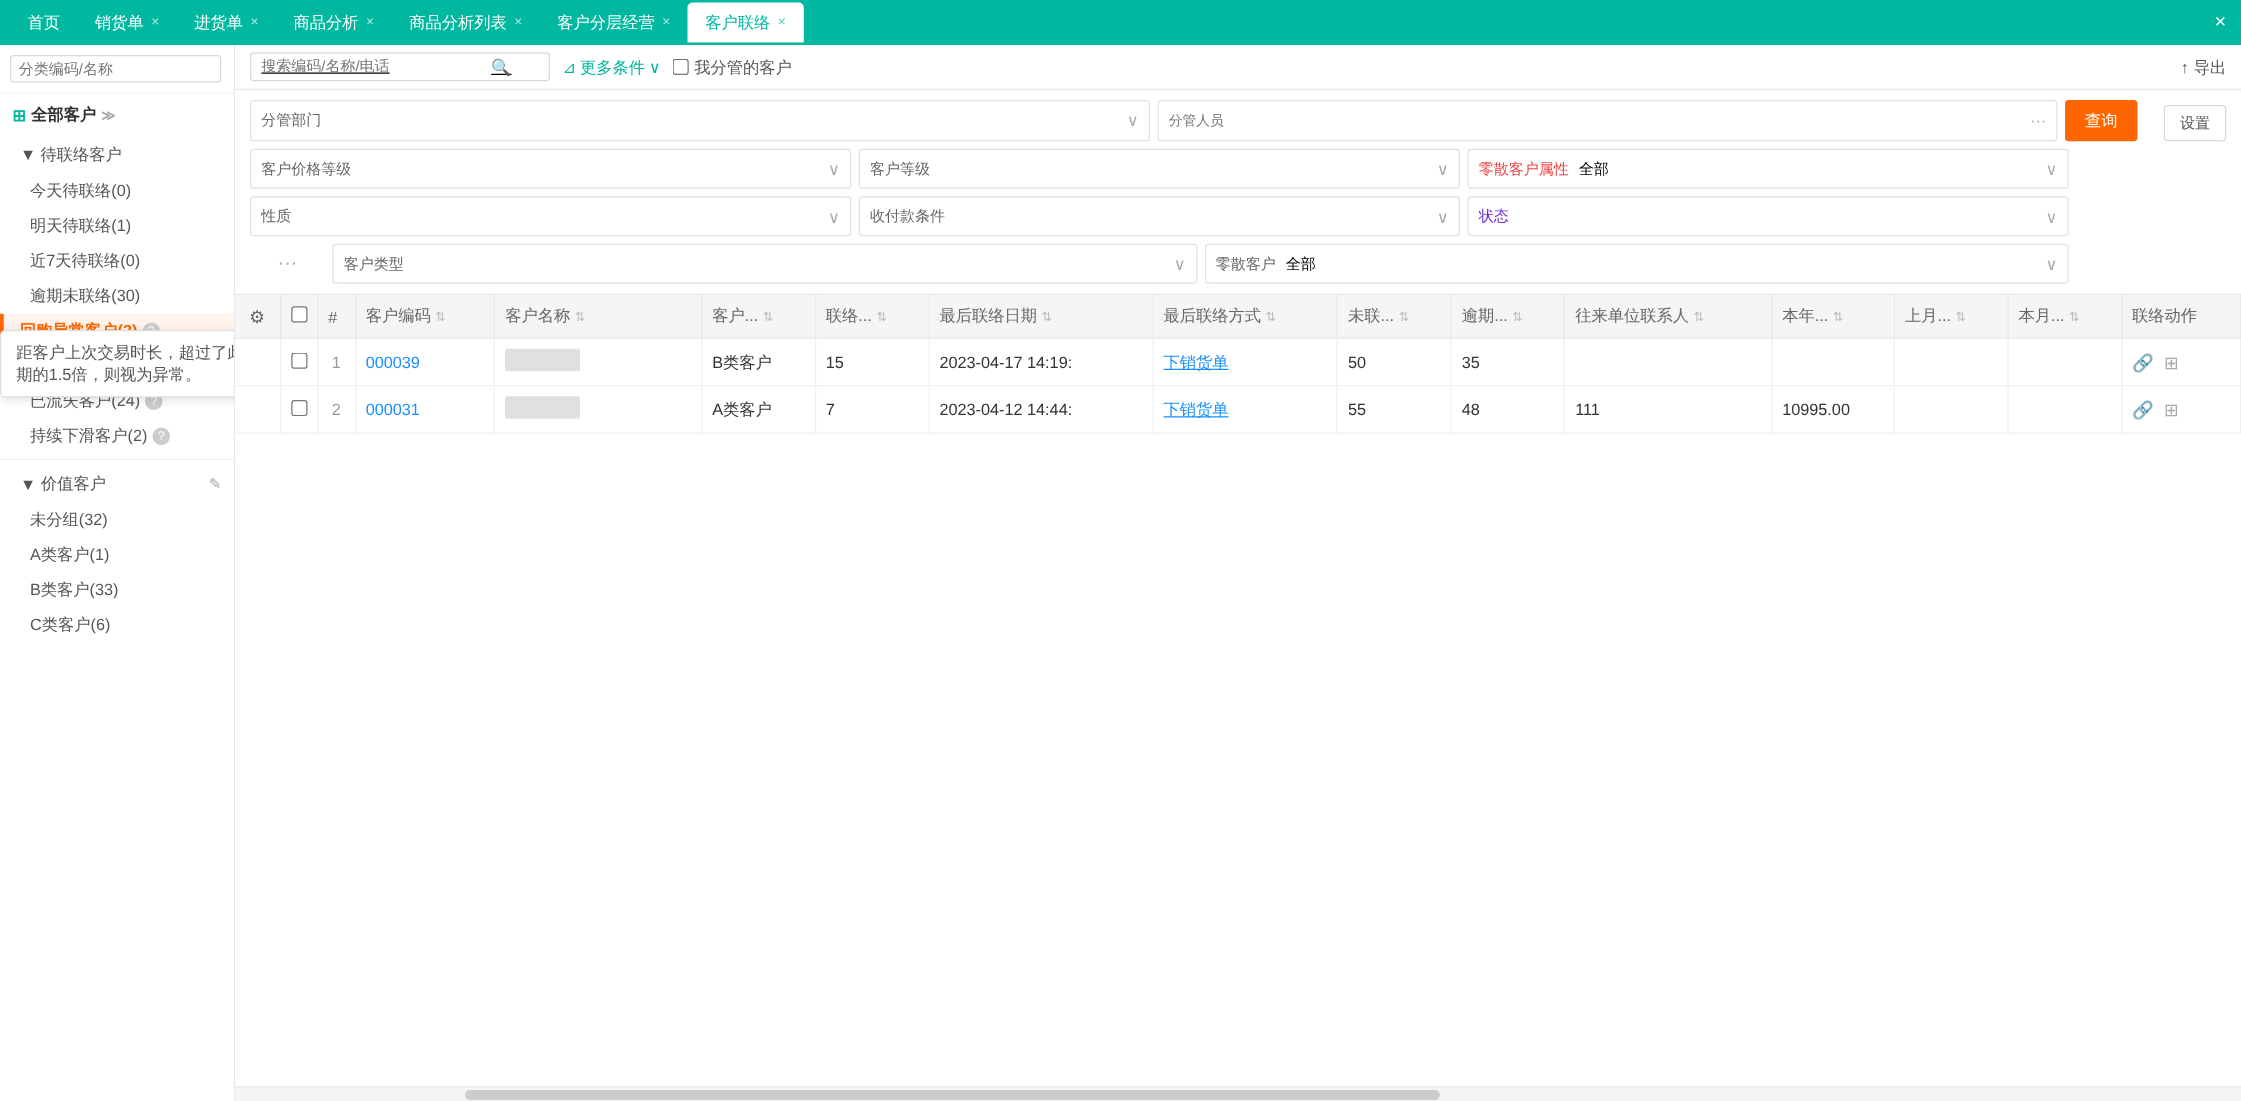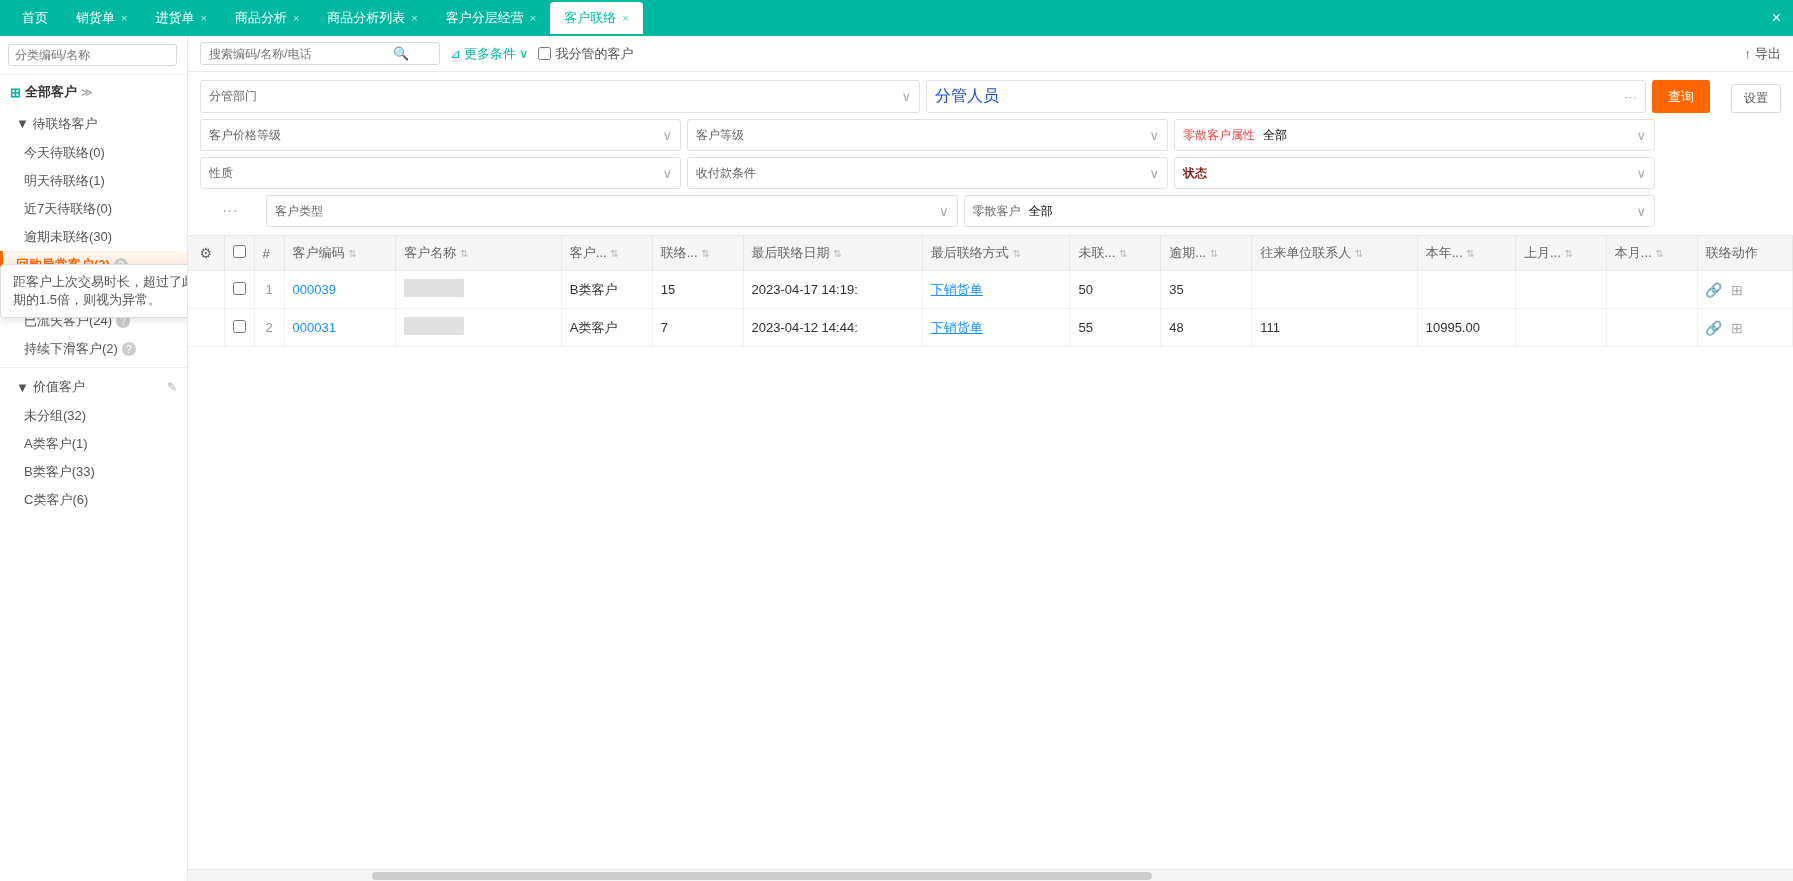--- a/index.html
+++ b/index.html
@@ -137,27 +137,28 @@
     .content-toolbar {
       background: #fff;
       border-bottom: 1px solid #e8e8e8;
       padding: 6px 12px;
       display: flex;
       align-items: center;
       gap: 10px;
     }
     .search-input-wrap {
       display: flex;
-      align-items: center;
+      align-items: flex-start;
       border: 1px solid #d9d9d9;
       border-radius: 3px;
       padding: 3px 8px;
       gap: 4px;
       width: 240px;
       background: #fff;
+      text-decoration: underline;
     }
     .search-input-wrap input {
       border: none;
       outline: none;
       font-size: 12px;
       width: 180px;
       color: #999;
     }
     .more-conditions {
       display: flex;
@@ -451,21 +452,21 @@
 
     <div class="filter-area">
 
       <div style="display:flex;align-items:stretch;gap:6px;margin-bottom:6px;">
         <div style="flex:1;display:flex;align-items:center;border:1px solid #e0e0e0;border-radius:3px;padding:4px 8px;min-height:32px;">
           <label style="color:#666;font-size:12px;white-space:nowrap;">分管部门</label>
           <input type="text" style="border: none; outline: none; flex: 1 1 0%; font-size: 12px; margin-left: 8px;">
           <span style="color:#aaa;cursor:pointer;">∨</span>
         </div>
         <div style="flex:1;display:flex;align-items:center;border:1px solid #e0e0e0;border-radius:3px;padding:4px 8px;min-height:32px;">
-          <label style="color:#1d4ed8;font-size:16px;white-space:nowrap;">分管人员</label>
+          <label style="color:#737373;font-size:11px;white-space:nowrap;">分管人员</label>
           <input type="text" style="border: none; outline: none; flex: 1 1 0%; font-size: 12px; margin-left: 8px;">
           <span style="color:#aaa;cursor:pointer;">···</span>
         </div>
         <div class="filter-actions">
           <button class="query-btn">查询</button>
           <button class="settings-btn">设置</button>
         </div>
       </div>
 
       <div style="display:flex;align-items:stretch;gap:6px;margin-bottom:6px;">
@@ -492,21 +493,21 @@
           <label style="color:#666;font-size:12px;white-space:nowrap;">性质</label>
           <input type="text" style="border: none; outline: none; flex: 1 1 0%; font-size: 12px; margin-left: 8px;">
           <span style="color:#aaa;cursor:pointer;">∨</span>
         </div>
         <div style="flex:1;display:flex;align-items:center;border:1px solid #e0e0e0;border-radius:3px;padding:4px 8px;min-height:32px;">
           <label style="color:#666;font-size:12px;white-space:nowrap;">收付款条件</label>
           <input type="text" style="border: none; outline: none; flex: 1 1 0%; font-size: 12px; margin-left: 8px;">
           <span style="color:#aaa;cursor:pointer;">∨</span>
         </div>
         <div style="flex:1;display:flex;align-items:center;border:1px solid #e0e0e0;border-radius:3px;padding:4px 8px;min-height:32px;">
-          <label style="color:#7f1d1d;font-size:12px;white-space:nowrap;font-weight:bold;">状态</label>
+          <label style="color:#6d28d9;font-size:12px;white-space:nowrap;">状态</label>
           <input type="text" style="border: none; outline: none; flex: 1 1 0%; font-size: 12px; margin-left: 8px;">
           <span style="color:#aaa;cursor:pointer;">∨</span>
         </div>
         <div style="width:120px;"></div>
       </div>
 
       <div style="display:flex;align-items:stretch;gap:6px;">
         <div style="flex:0 0 60px;display:flex;align-items:center;justify-content:center;font-size:16px;color:#aaa;cursor:pointer;">···</div>
         <div style="flex:1;display:flex;align-items:center;border:1px solid #e0e0e0;border-radius:3px;padding:4px 8px;min-height:32px;">
           <label style="color:#666;font-size:12px;white-space:nowrap;">客户类型</label>

